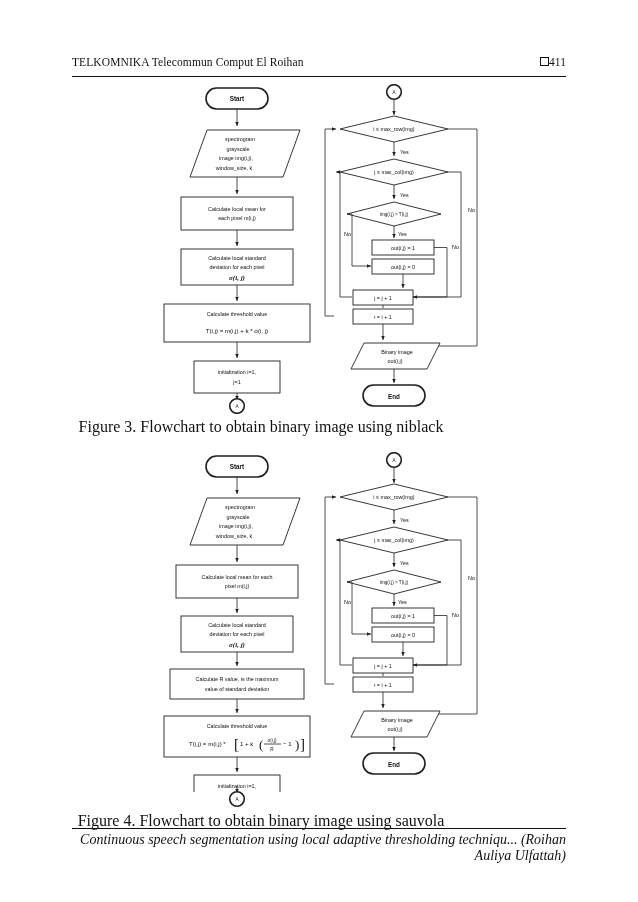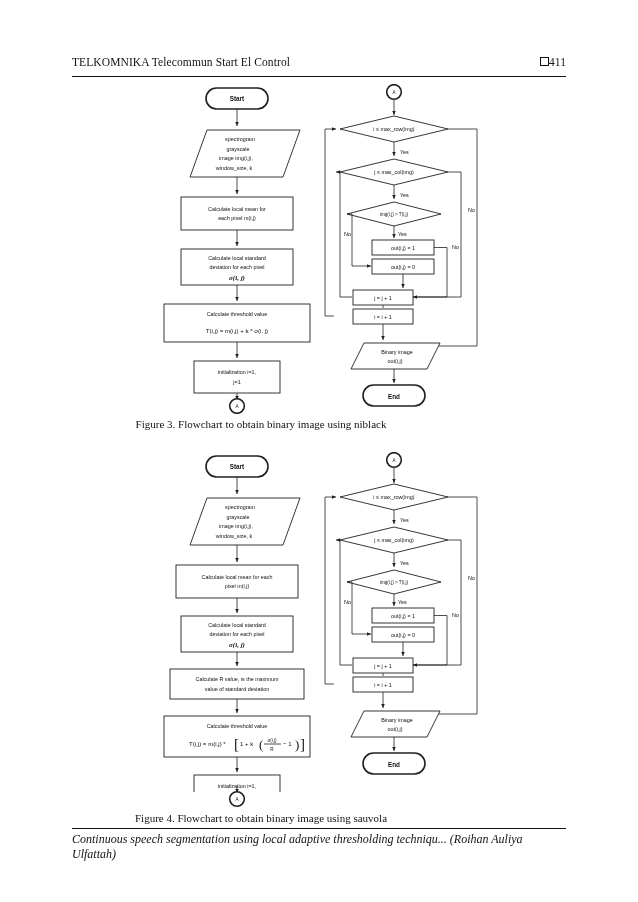--- a/index.html
+++ b/index.html
@@ -22,21 +22,21 @@
     display:inline-block;width:7px;height:7px;border:1.4px solid #111;
     position:relative;top:-1px;
   }
   .headrule{
     position:absolute;left:72px;top:76px;width:494px;height:1px;background:#111;
   }
 
   
   .figwrap{position:absolute;left:0;width:522px;}
   .figcap{
-    width:100%;text-align:center;font-size:11px;margin-top:4px;
+    width:100%;text-align:center;font-size:16px;margin-top:4px;
     font-family:"Liberation Serif", serif;
   }
   svg{display:block;}
   svg text{
     font-family:"Liberation Sans", sans-serif;
     fill:#111;
   }
   .t{font-size:5.4px;}
   .t6{font-size:6.1px;}
   .tb{font-size:6.3px;font-weight:bold;}
@@ -45,31 +45,31 @@
   .lbl{font-size:5.4px;}
   .shape{fill:#ffffff;stroke:#231f20;stroke-width:.9;}
   .shape2{fill:#ffffff;stroke:#231f20;stroke-width:1.6;}
   .ln{stroke:#231f20;stroke-width:.8;fill:none;}
 
   
   .footrule{
     position:absolute;left:72px;top:828px;width:494px;height:1px;background:#111;
   }
   .footer{
-    position:absolute;left:72px;top:832px;width:494px;text-align:left;
-    font-size:12px;font-style:italic;font-family:"Liberation Serif", serif;
+    position:absolute;left:72px;top:832px;width:494px;text-align:right;
+    font-size:14px;font-style:italic;font-family:"Liberation Serif", serif;
   }
 </style>
 </head>
 <body>
 
 <div class="page">
 
   <div class="header">
-    <div class="ht">TELKOMNIKA Telecommun Start El Control</div>
+    <div class="ht">TELKOMNIKA Telecommun Comput El Roihan</div>
     <div class="hr">
       <span class="sqicon"></span>
       <span>411</span>
     </div>
   </div>
   <div class="headrule"></div>
 
   <div class="figwrap" style="top:84px;">
     <svg width="638" height="330" viewBox="0 0 638 330">
       <defs>

